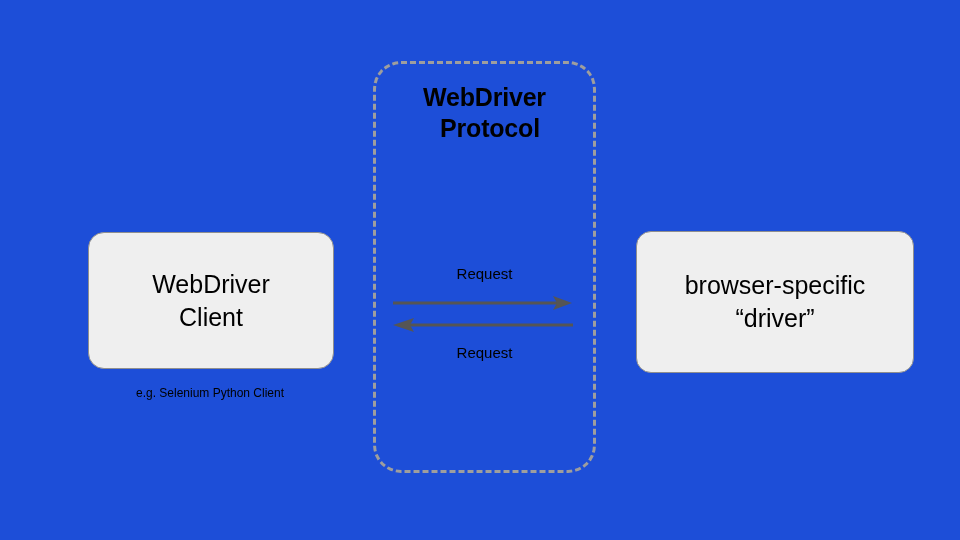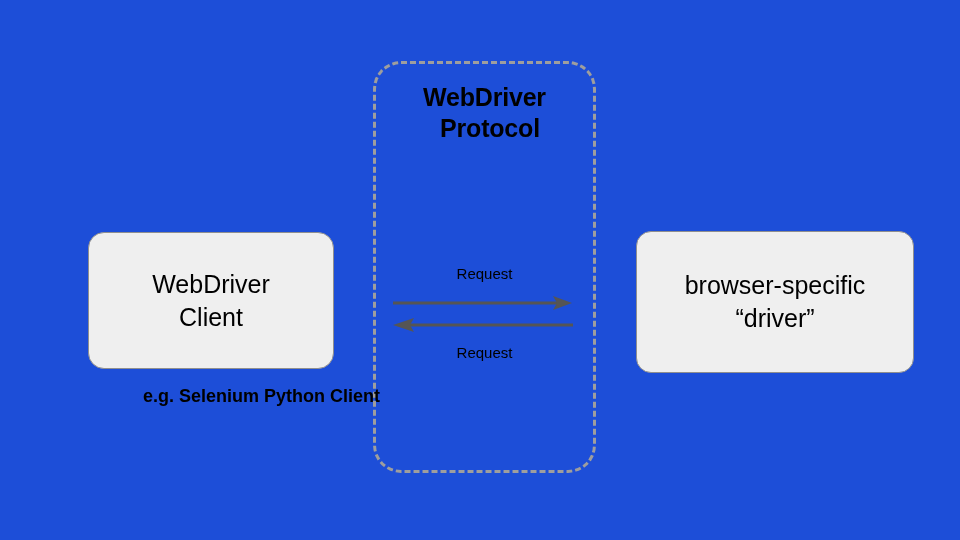--- a/index.html
+++ b/index.html
@@ -74,24 +74,23 @@
     border-radius: 15px;
   }
   .node-label .line2 { display: block; }
 
   
   .caption {
     position: absolute;
     left: 40px;
     top: 386px;
     width: 340px;
-    text-align: right;
-    font-size: 18px;
+    text-align: center;
+    font-size: 12px;
     color: #000000;
-    font-weight: bold;
   }
 
   
   .arrow-svg {
     position: absolute;
     left: 385px;
     top: 288px;
     width: 200px;
     height: 52px;
   }

